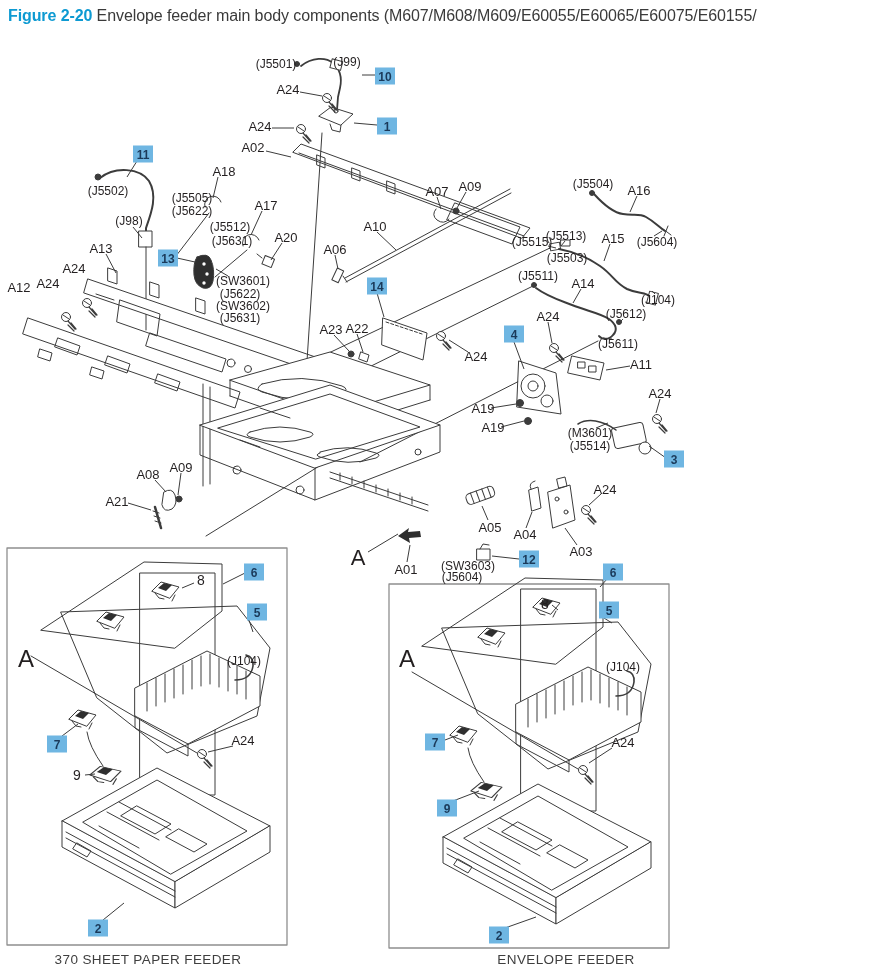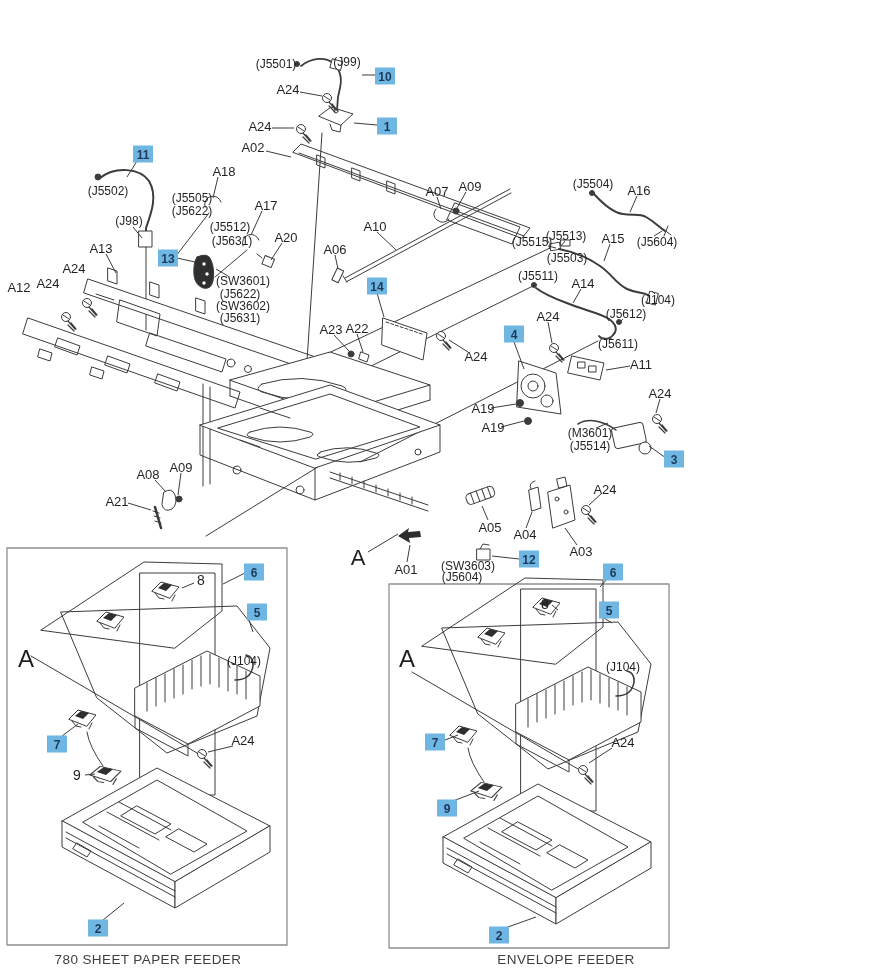--- a/index.html
+++ b/index.html
@@ -14,20 +14,21 @@
            letter-spacing:0.4px;white-space:nowrap;transform:translateX(-50%);}
   .cap-left{left:148px;}
   .cap-right{left:566px;}
 </style>
 </head>
 <body>
 
 <div class="page">
 
   <div class="title" style="color: rgb(58, 58, 58);">
+    <div><span class="fig" style="color: rgb(13, 154, 210);">Figure 2-20</span><span> Envelope feeder main body components (M607/M608/M609/E60055/E60065/E60075/E60155/</span></div>
   </div>
 
   <svg class="diagram-svg" width="870" height="972" viewBox="0 0 870 972">
     <defs>
       <g id="screw">
         <circle cx="0" cy="0" r="4.5" fill="#fff"></circle>
         <path d="M-3,-2 L3,2"></path>
         <path d="M2,4 l7,8 M2,8 l6,6 M5,6 l5,6" stroke-width="1.2"></path>
       </g>
       <g id="latch">
@@ -462,15 +463,15 @@
           <rect x="437" y="799.5" width="20" height="17" fill="#6fb6e2"></rect>
           <text x="447" y="808.5" font-size="12" font-weight="bold" fill="#1b3a5a" text-anchor="middle" dominant-baseline="central">9</text>
         </g>
         <g>
           <rect x="489" y="926.5" width="20" height="17" fill="#6fb6e2"></rect>
           <text x="499" y="935.5" font-size="12" font-weight="bold" fill="#1b3a5a" text-anchor="middle" dominant-baseline="central">2</text>
         </g>
       </g>
   </svg>
 
-  <div class="caption cap-left" style="color: rgb(63, 63, 63);">780 SHEET PAPER FEEDER</div>
+  <div class="caption cap-left" style="color: rgb(63, 63, 63);">370 SHEET PAPER FEEDER</div>
   <div class="caption cap-right" style="color: rgb(63, 63, 63);">ENVELOPE FEEDER</div>
 </div>
 
 </body></html>

